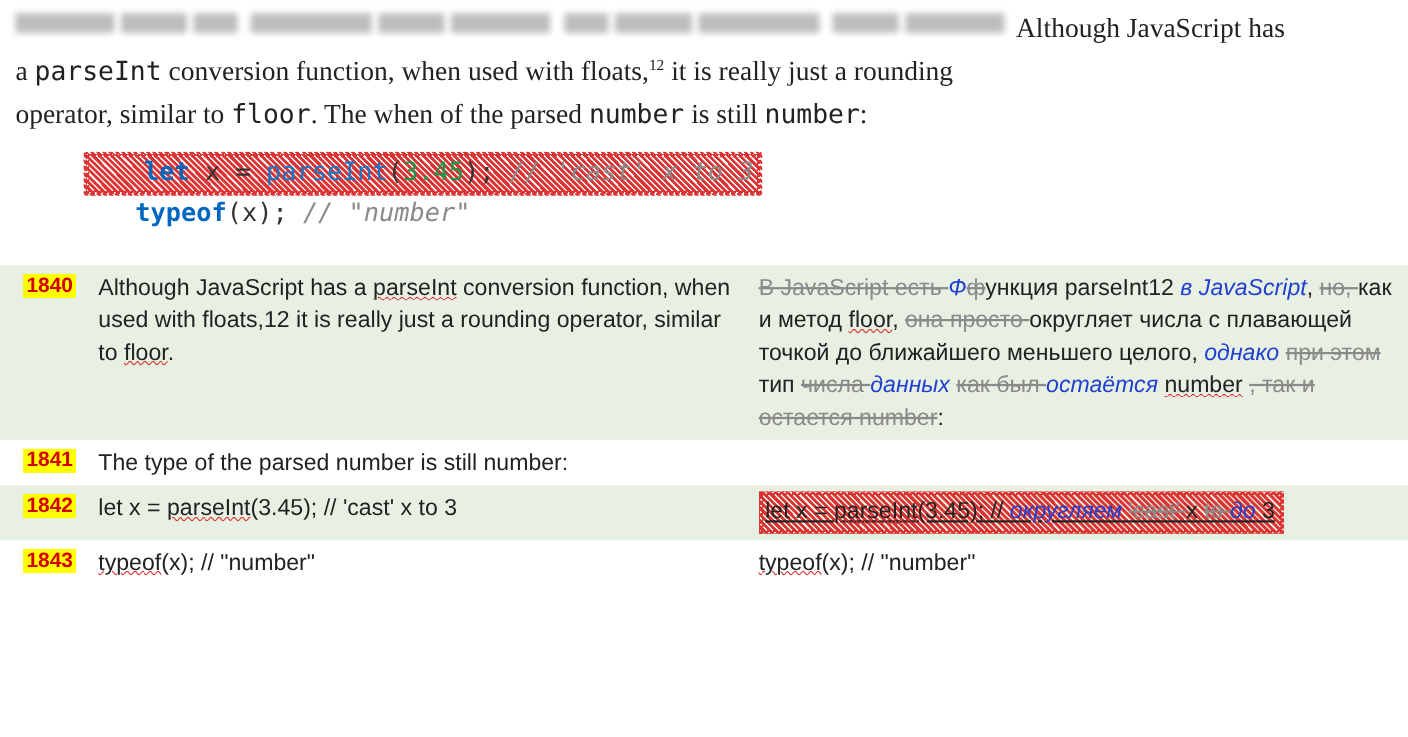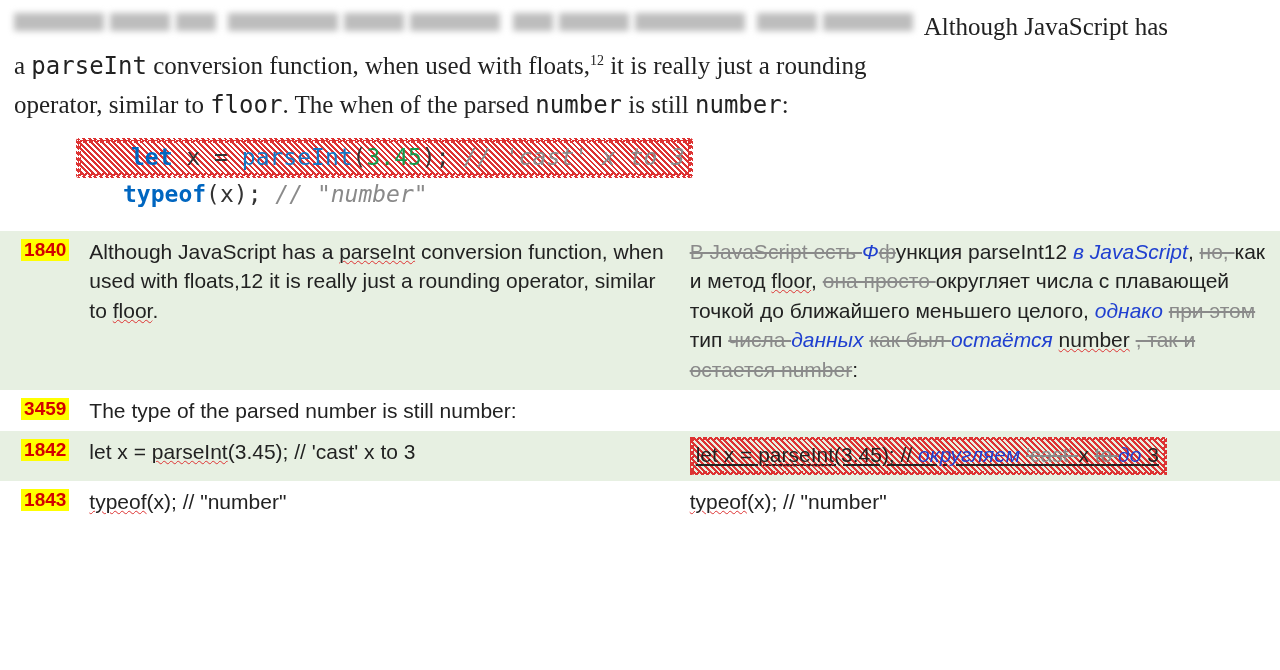--- a/index.html
+++ b/index.html
@@ -62,21 +62,21 @@
   .kw { color: #0066c0; font-weight: 600; margin-left: 47px; }
   .fn { color: #1277c7; }
   .num { color: #159a4c; }
   .cm { color: #8a8a8a; font-style: italic; }
   .plain { color: #333; }
 
   
   .tbl {
     width: 100%;
     border-collapse: collapse;
-    margin-top: 8px;
+    margin-top: 18px;
     font-size: 21px;
   }
   .tbl td { vertical-align: top; padding: 6px 10px; }
   .idcol { width: 78px; text-align: right; padding-right: 8px; }
   .idnum {
     display: inline-block;
     background: #ffff00;
     color: #d20000;
     font-weight: 700;
     padding: 0 3px;
@@ -145,21 +145,21 @@
     <td class="srccol">
       <span> Although JavaScript has a </span><span class="spell">parseInt</span><span> conversion function, when used with floats,12 it is really just a rounding operator, similar to </span><span class="spell">floor</span><span>.</span>
     </td>
     <td class="trgcol">
       <span class="del">В JavaScript есть </span><span class="ins">Ф</span><span class="del">ф</span><span>ункция parseInt12 </span><span class="ins">в JavaScript</span><span>, </span><span class="del">но, </span><span>как и метод </span><span class="spell">floor</span><span>, </span><span class="del">она просто </span><span>округляет числа с плавающей точкой до ближайшего меньшего целого, </span><span class="ins">однако</span><span> </span><span class="del">при этом </span><span>тип </span><span class="del">числа </span><span class="ins">данных</span><span> </span><span class="del">как был </span><span class="ins">остаётся</span><span> </span><span class="spell">number</span><span> </span><span class="del">, так и остается number</span><span>:</span>
     </td>
   </tr>
 
   <tr>
     <td class="idcol">
-      <span class="idnum">3459</span>
+      <span class="idnum">1841</span>
     </td>
     <td class="srccol">
       <span> The type of the parsed number is still number:</span>
     </td>
     <td class="trgcol"></td>
   </tr>
 
   <tr class="shade">
     <td class="idcol">
       <span class="idnum">1842</span>

